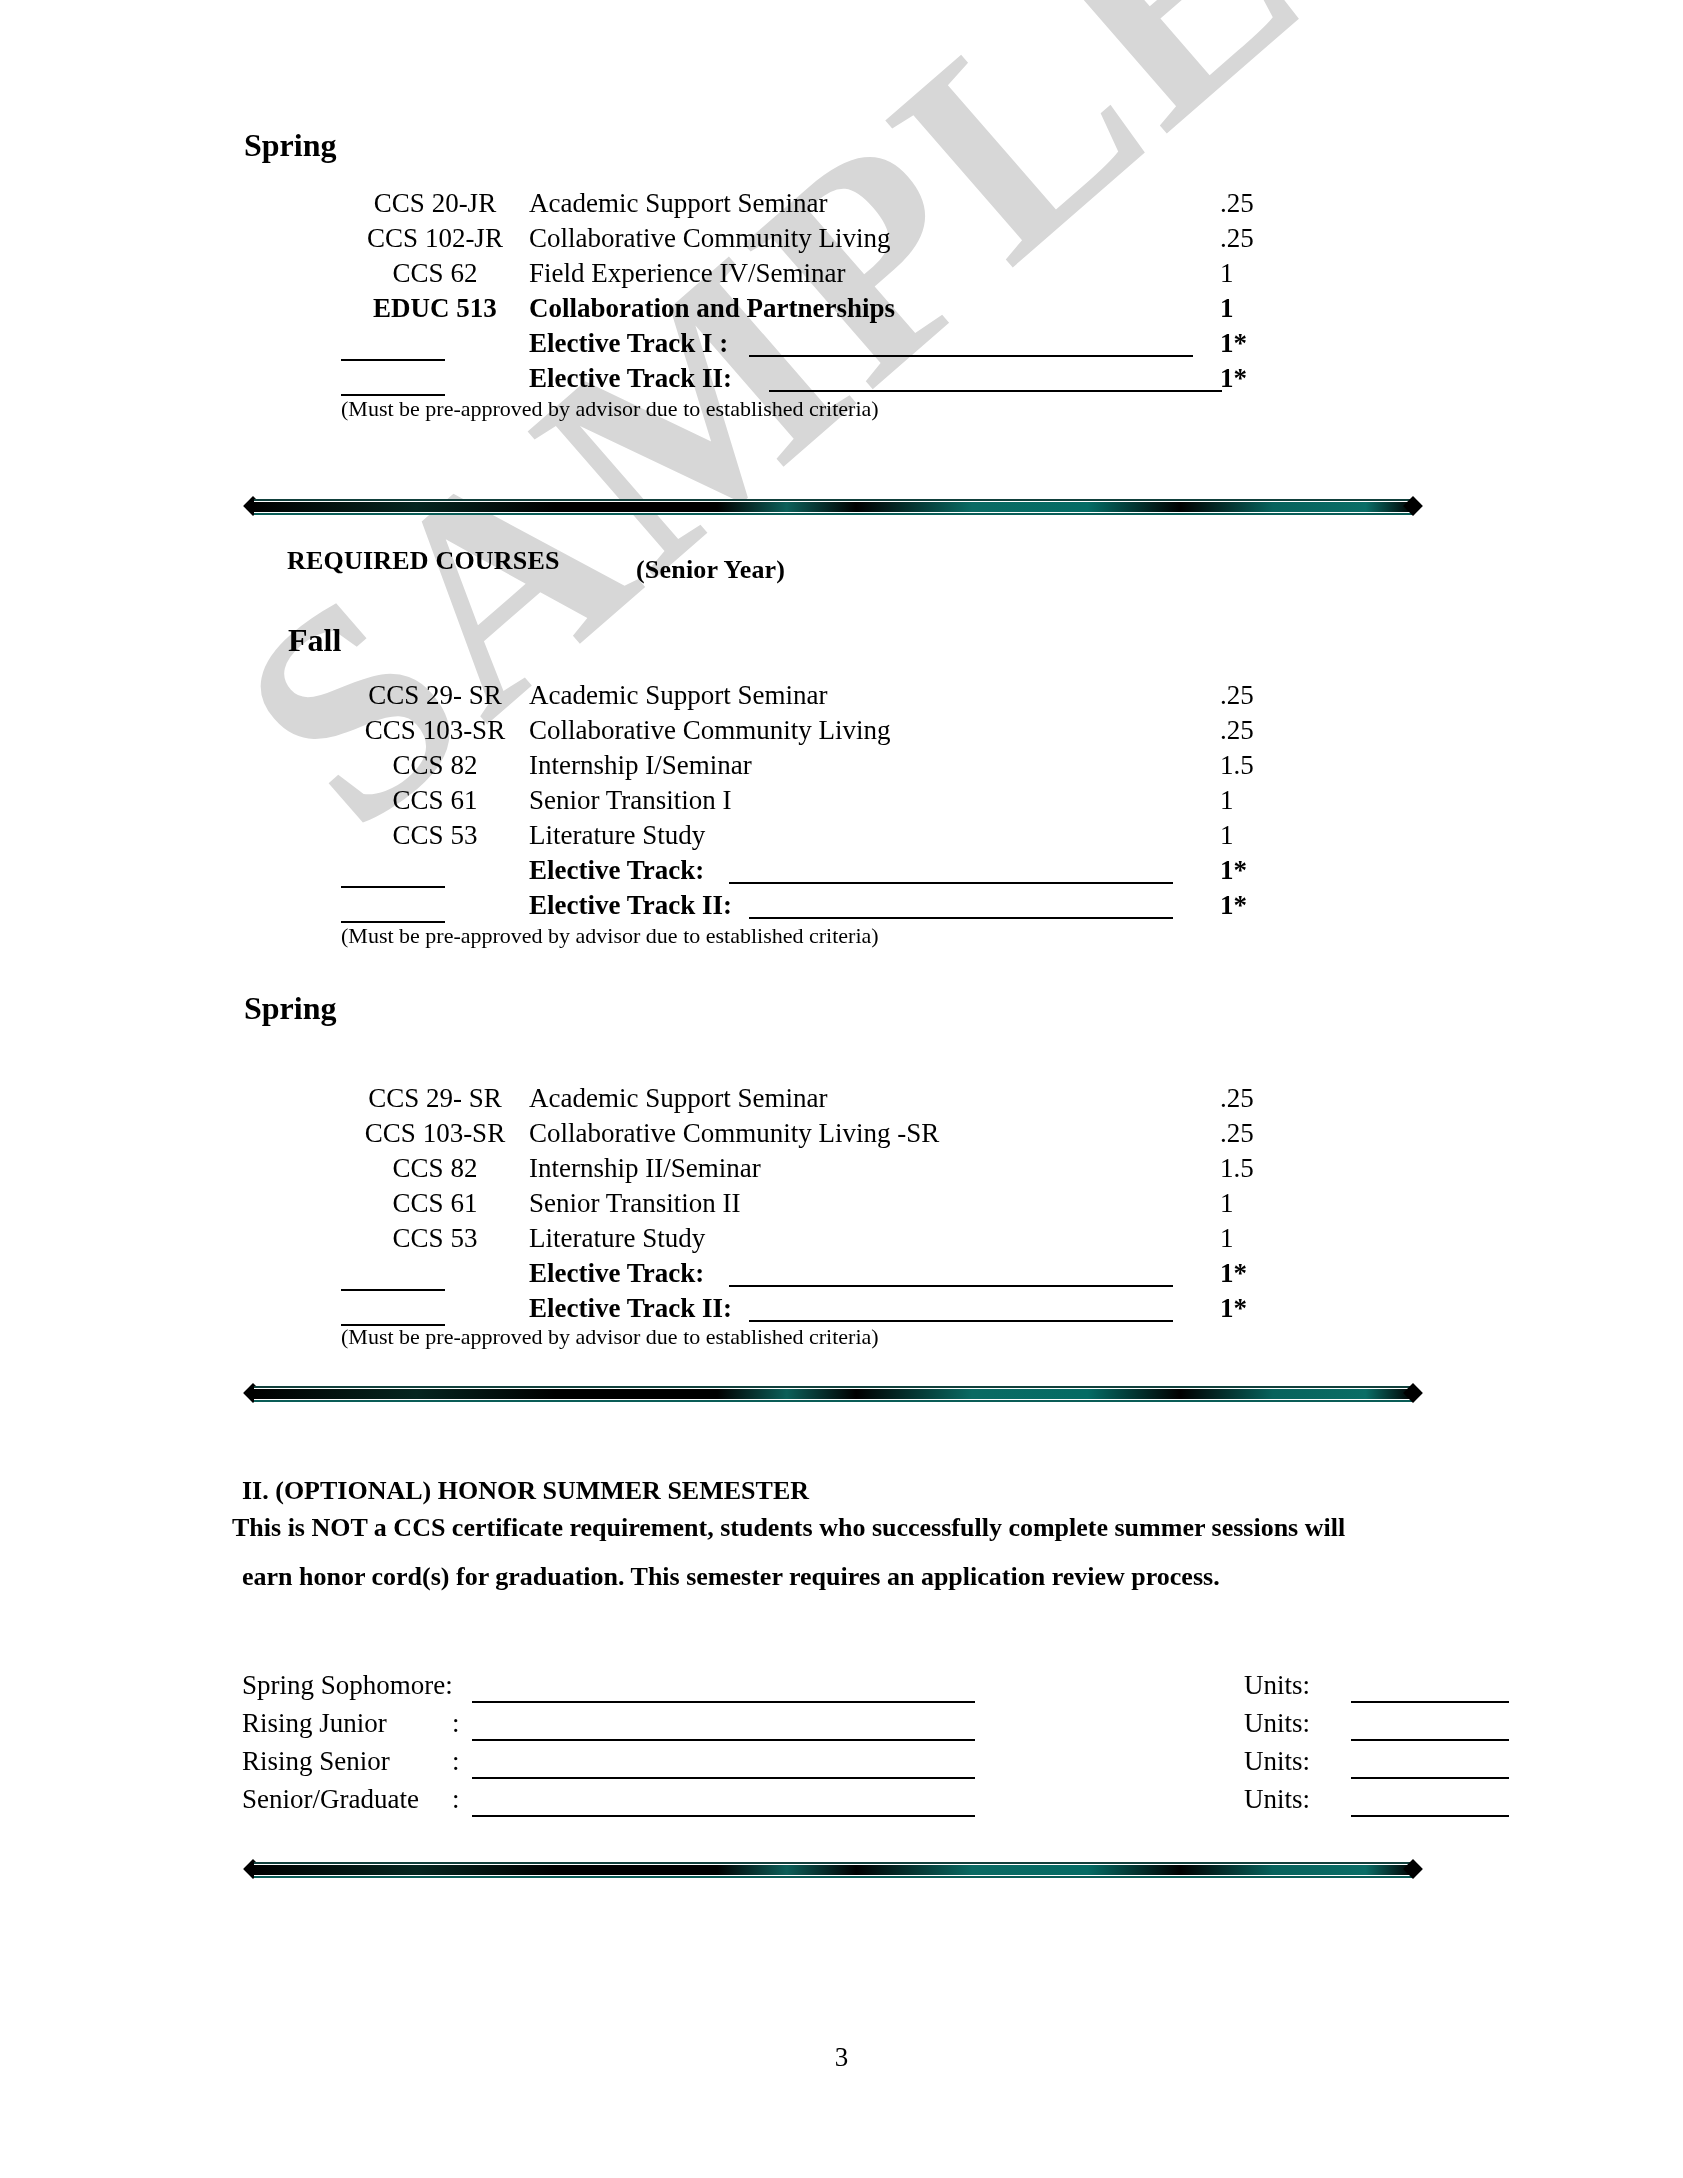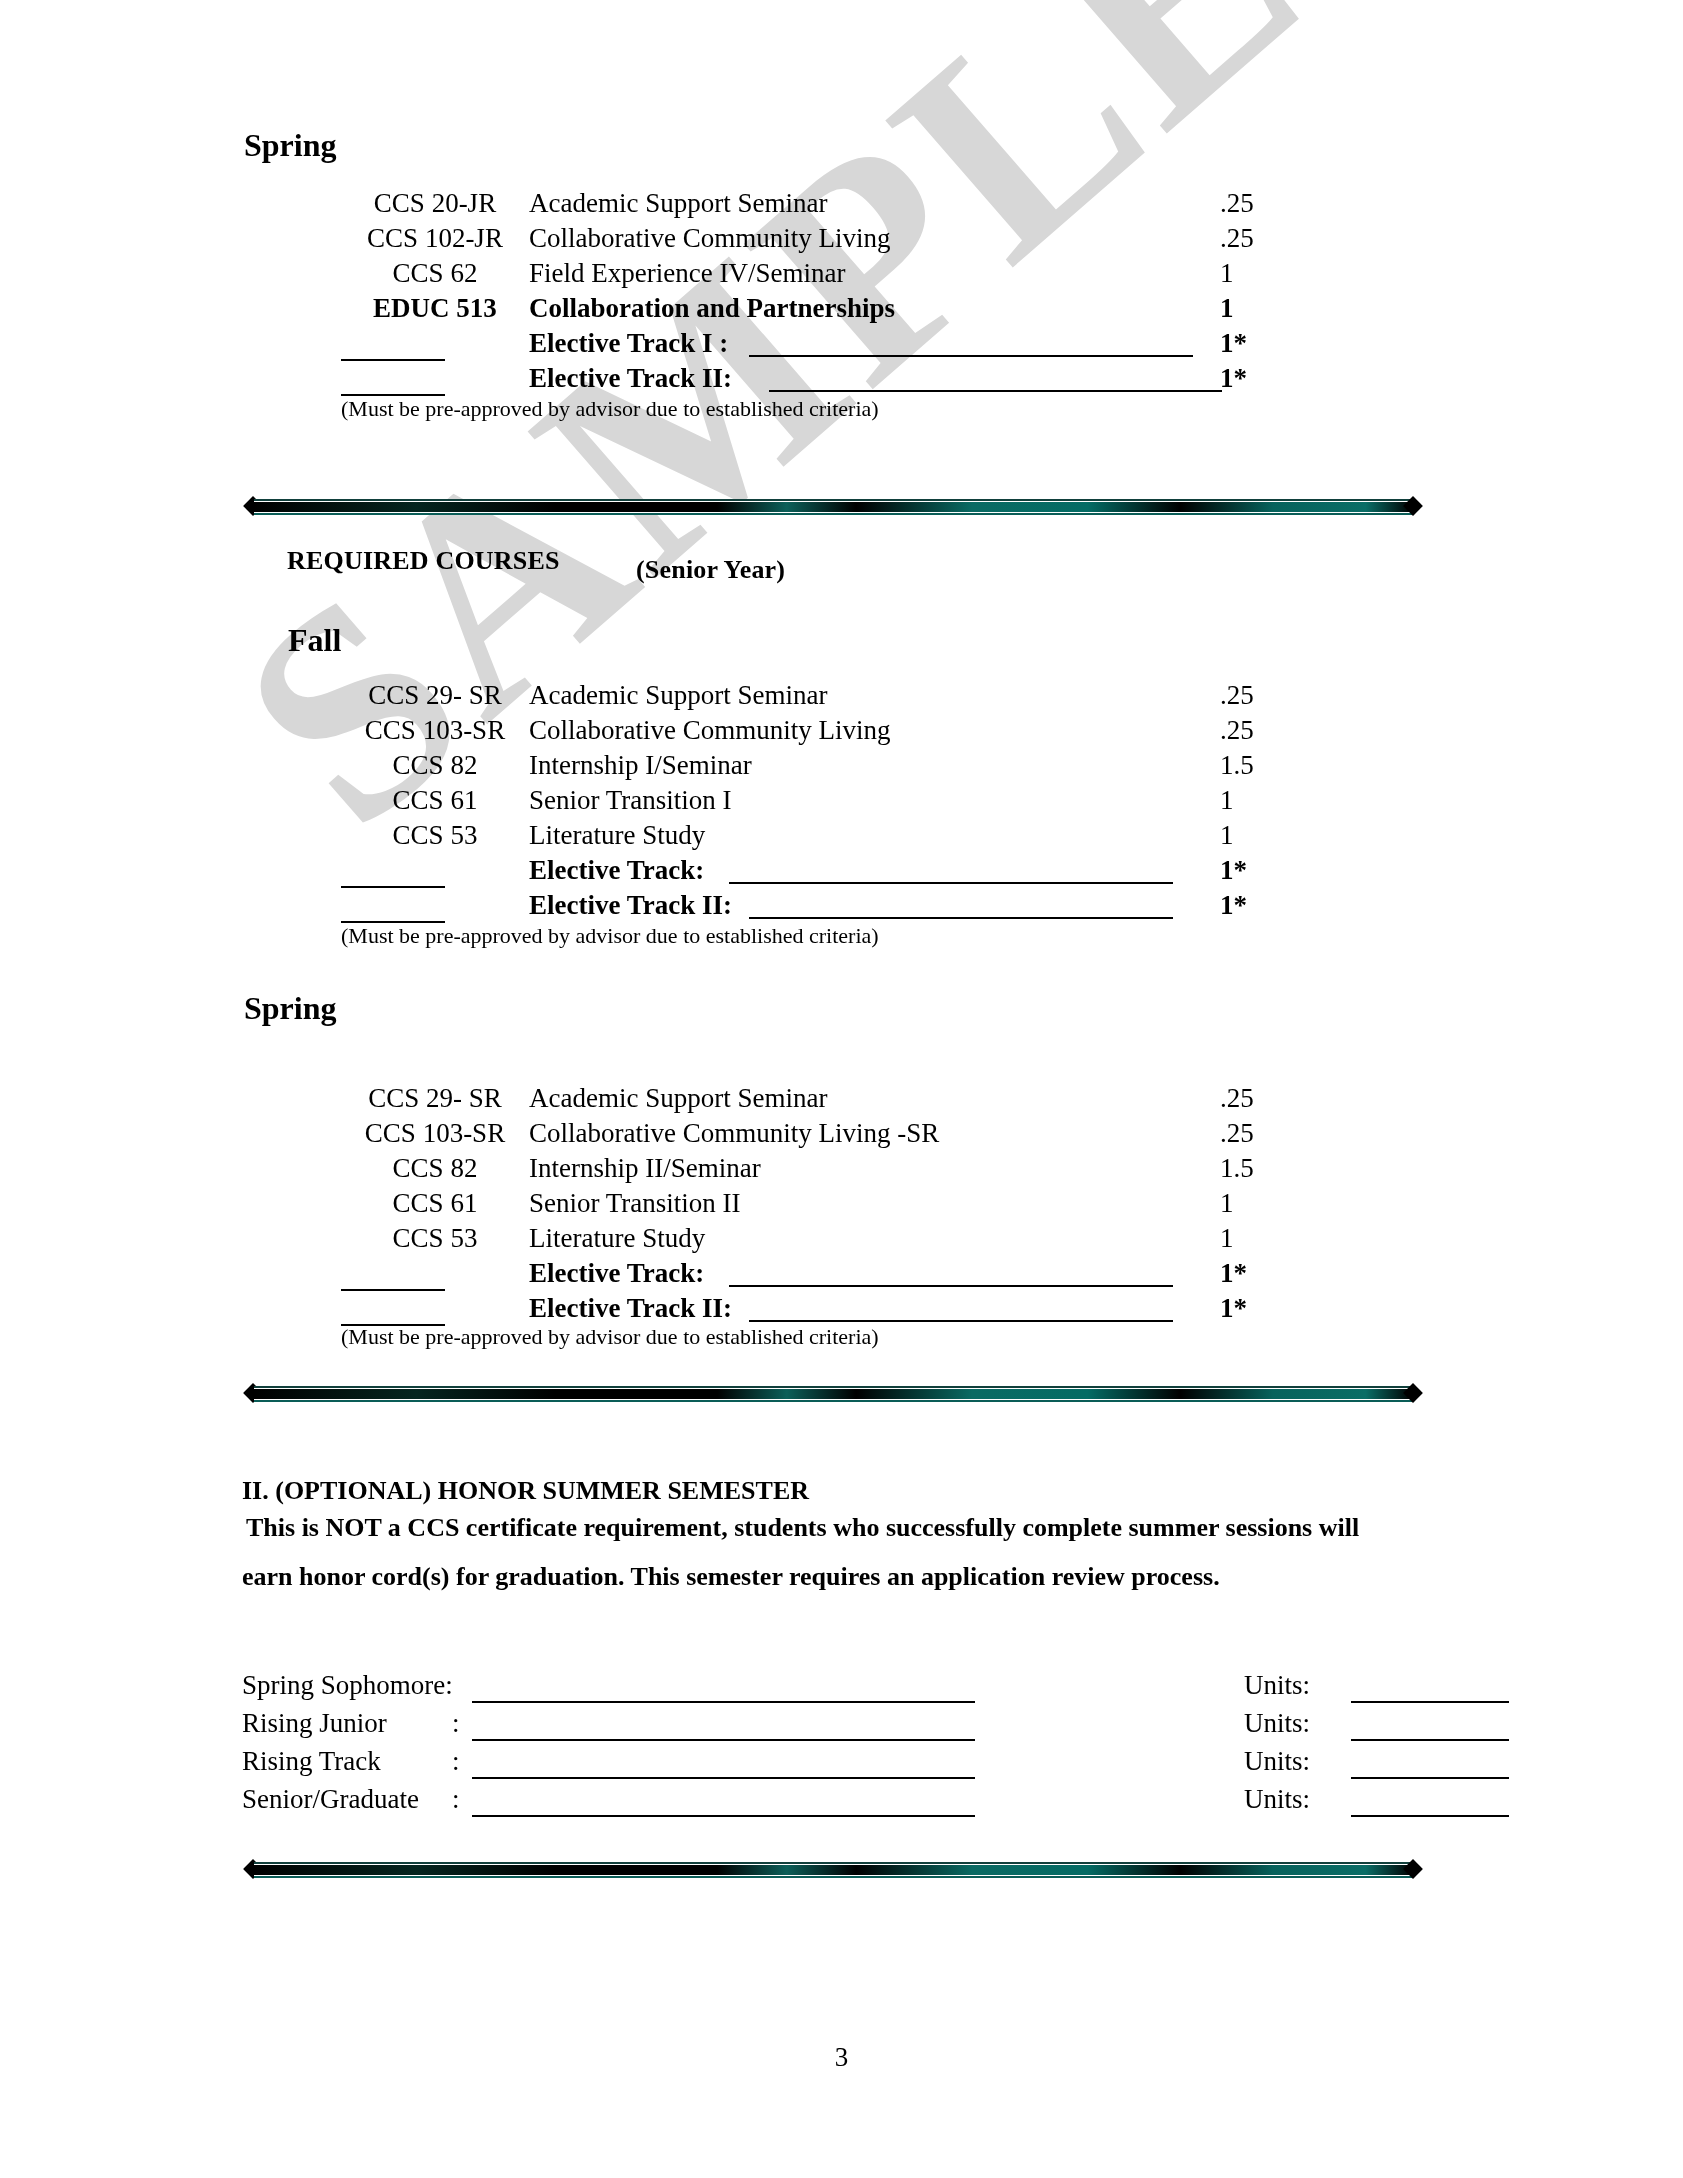--- a/index.html
+++ b/index.html
@@ -355,39 +355,39 @@
 
     <div class="note" style="left:341px; top:1324px;">(Must be pre-approved by advisor due to established criteria)</div>
 
     <div class="divider" style="left:244px; top:1385px; width:1178px;">
       <div class="cap left"></div>
       <div class="bar"></div>
       <div class="cap right"></div>
     </div>
 
     <div class="para" style="left:242px; top:1472px;">II. (OPTIONAL) HONOR SUMMER SEMESTER</div>
-    <div class="para" style="left:246px; top:1509px;">This is NOT a CCS certificate requirement, students who successfully complete summer sessions will</div>
+    <div class="para" style="left:232px; top:1509px;">This is NOT a CCS certificate requirement, students who successfully complete summer sessions will</div>
     <div class="para" style="left:242px; top:1558px;">earn honor cord(s) for graduation. This semester requires an application review process.</div>
 
     <div class="fields" id="rising-rows" style="left:242px; top:1670px; width:1188px;">
         <div class="f-row">
           <div class="f-label">Spring Sophomore:</div>
           <div class="f-rule1"></div>
           <div class="f-units">Units:</div>
           <div class="f-rule2"></div>
         </div>
         <div class="f-row">
           <div class="f-label">Rising Junior</div>
           <div class="f-colon">:</div>
           <div class="f-rule1"></div>
           <div class="f-units">Units:</div>
           <div class="f-rule2"></div>
         </div>
         <div class="f-row">
-          <div class="f-label">Rising Track</div>
+          <div class="f-label">Rising Senior</div>
           <div class="f-colon">:</div>
           <div class="f-rule1"></div>
           <div class="f-units">Units:</div>
           <div class="f-rule2"></div>
         </div>
         <div class="f-row">
           <div class="f-label">Senior/Graduate</div>
           <div class="f-colon">:</div>
           <div class="f-rule1"></div>
           <div class="f-units">Units:</div>

